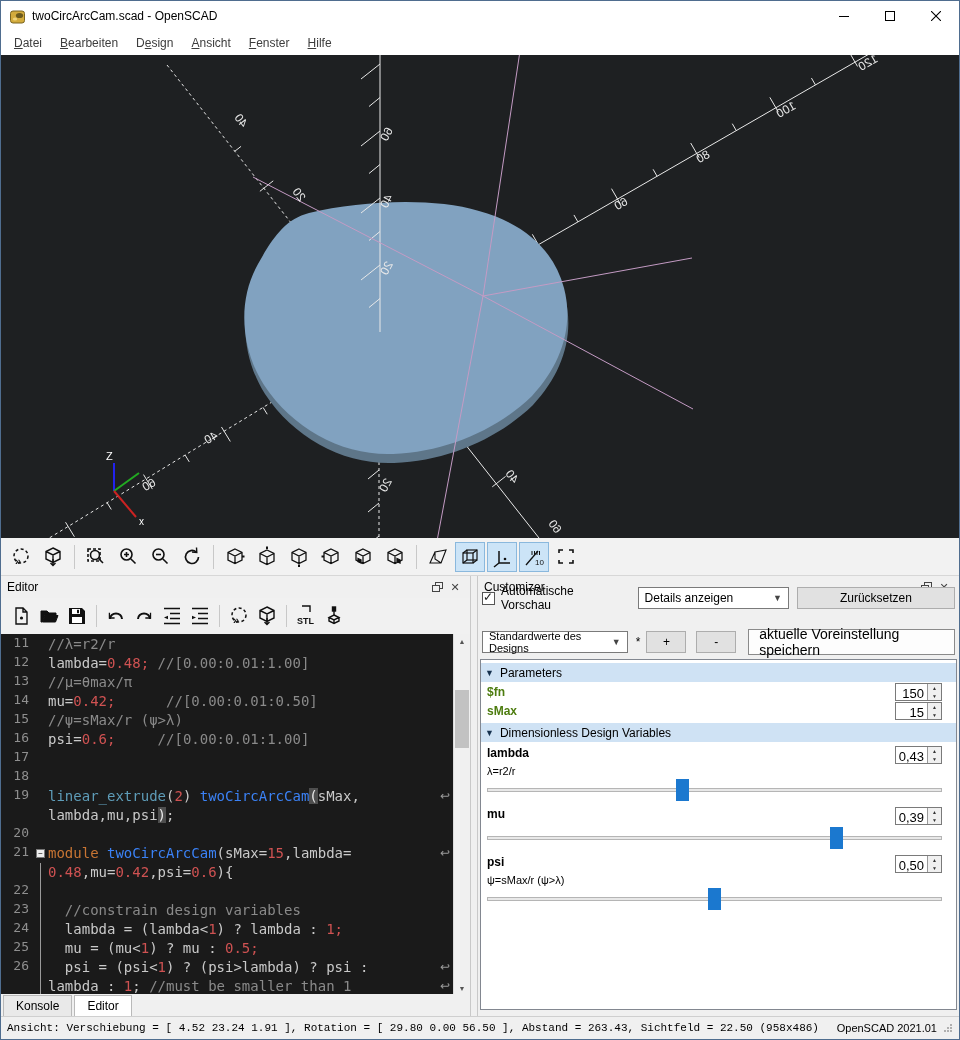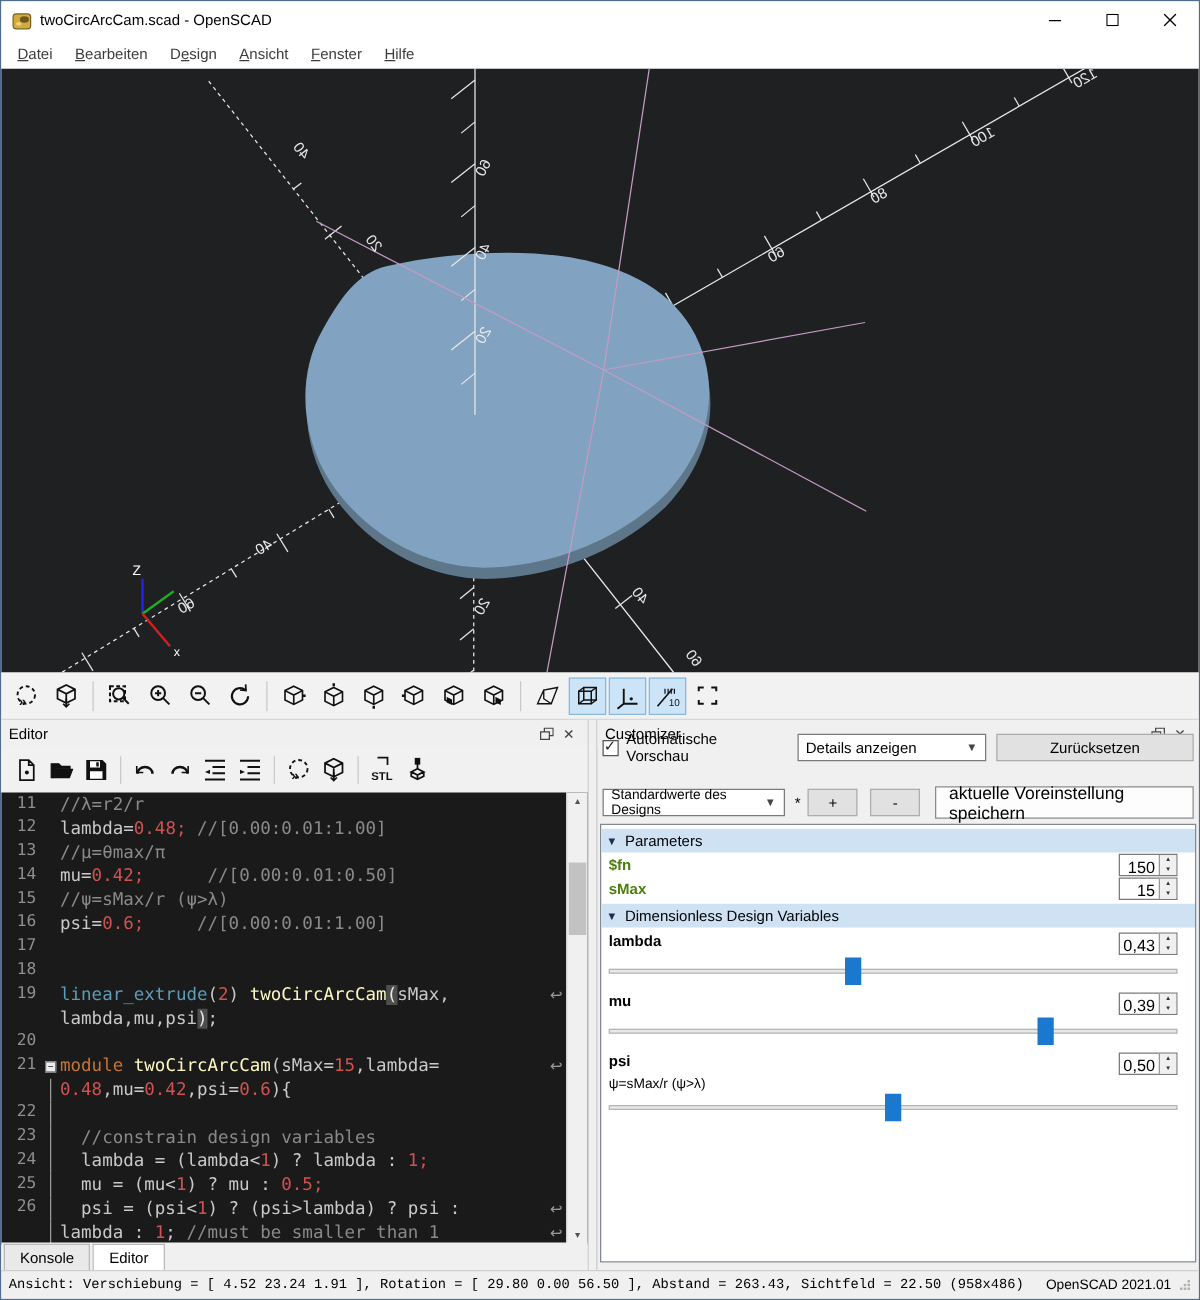--- a/index.html
+++ b/index.html
@@ -46,21 +46,21 @@
   
   #codewrap { position:absolute; left:0; top:58px; right:0; height:362px; background:#1a1a1a; display:flex; }
   #code-rows { flex:1; overflow:hidden; padding-top:1px; }
   .crow { display:flex; height:19px; line-height:19px; position:relative; }
   .ln { width:34px; text-align:right; padding-right:6px; color:#8f8f8f; font:13px "DejaVu Sans Mono", monospace; flex:none; }
   .fold { width:13px; flex:none; position:relative; }
   .fold.scope::before { content:""; position:absolute; left:5px; top:0; bottom:0; width:1px; background:#9a9a9a; }
   .foldbox { position:absolute; left:1px; top:5px; width:9px; height:9px; background:#ededed; border:1px solid #777; color:#000; font:8px/7px "Liberation Sans",sans-serif; text-align:center; }
   .codetext { font:14px/19px "DejaVu Sans Mono", monospace; white-space:pre; color:#c9c9c9; }
   .tok.cm { color:#8a8a8a; } .tok.nu { color:#cf5252; } .tok.kw { color:#c87533; }
-  .tok.fn { color:#5e9cb8; } .tok.fn2 { color:#fef9c3; } .tok.id { color:#c9c9c9; }
+  .tok.fn { color:#5e9cb8; } .tok.fn2 { color:#3b82f6; } .tok.id { color:#c9c9c9; }
   .tok.hl { background:#4e4e4e; color:#e8e8e8; }
   .wrapmark { position:absolute; right:3px; top:0; color:#9a9a9a; font:12px/19px "Liberation Sans",sans-serif; }
   
   #edscroll { width:17px; background:#f0f0f0; border-left:1px solid #dcdcdc; position:relative; flex:none; }
   .sarrow { height:15px; display:flex; align-items:center; justify-content:center; font-size:7px; color:#555; }
   #edthumb { position:absolute; left:1px; right:1px; top:56px; height:58px; background:#c2c2c2; }
   
   #edtabs { position:absolute; left:0; bottom:0; height:22px; right:0; display:flex; align-items:flex-end; padding-left:2px; background:#f0f0f0; }
   .tab { font-size:12px; padding:3px 12px; border:1px solid #b9b9b9; border-bottom:none; background:#e9e9e9; color:#000; margin-right:2px; }
   .tab.active { background:#fff; height:21px; }
@@ -634,20 +634,21 @@
         <div class="head">
           <span class="pname">lambda</span>
           <span class="spin">
               <span class="sval">0,43</span>
               <span class="sarrows">
                 <span>▲</span>
                 <span>▼</span>
               </span>
             </span>
         </div>
+        <div class="pdesc">λ=r2/r</div>
         <div class="slider">
           <div class="groove"></div>
           <div class="handle" style="left: calc(43% - 7px);"></div>
         </div>
       </div>
 
       <div class="pblock">
         <div class="head">
           <span class="pname">mu</span>
           <span class="spin">

